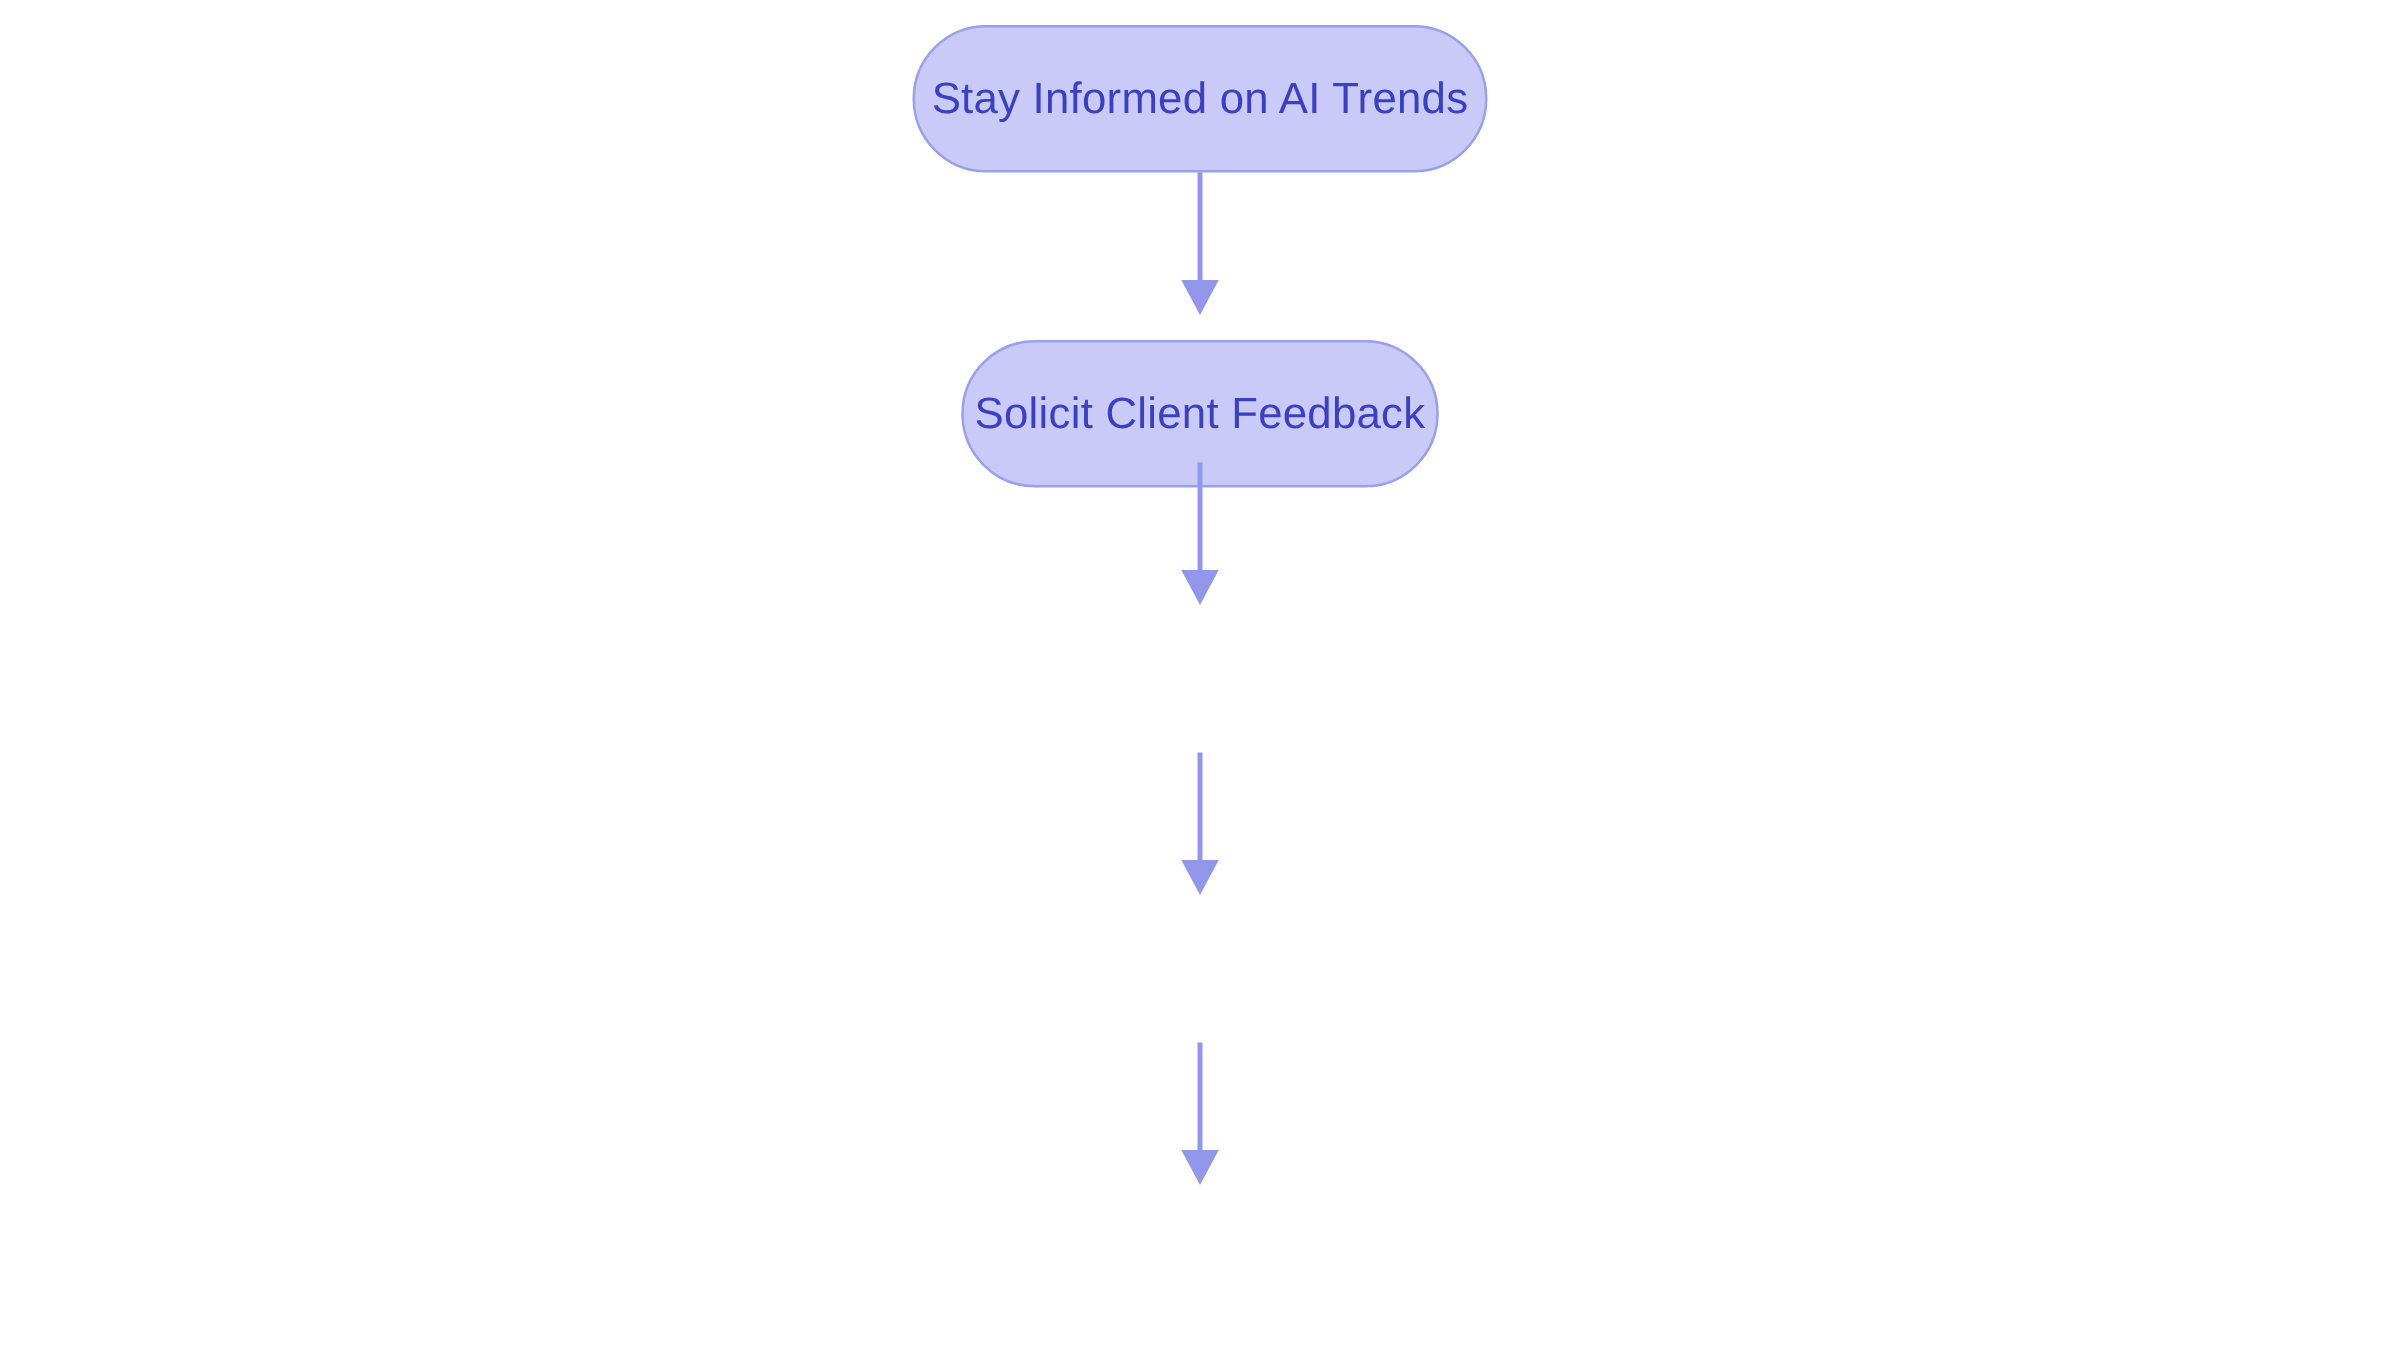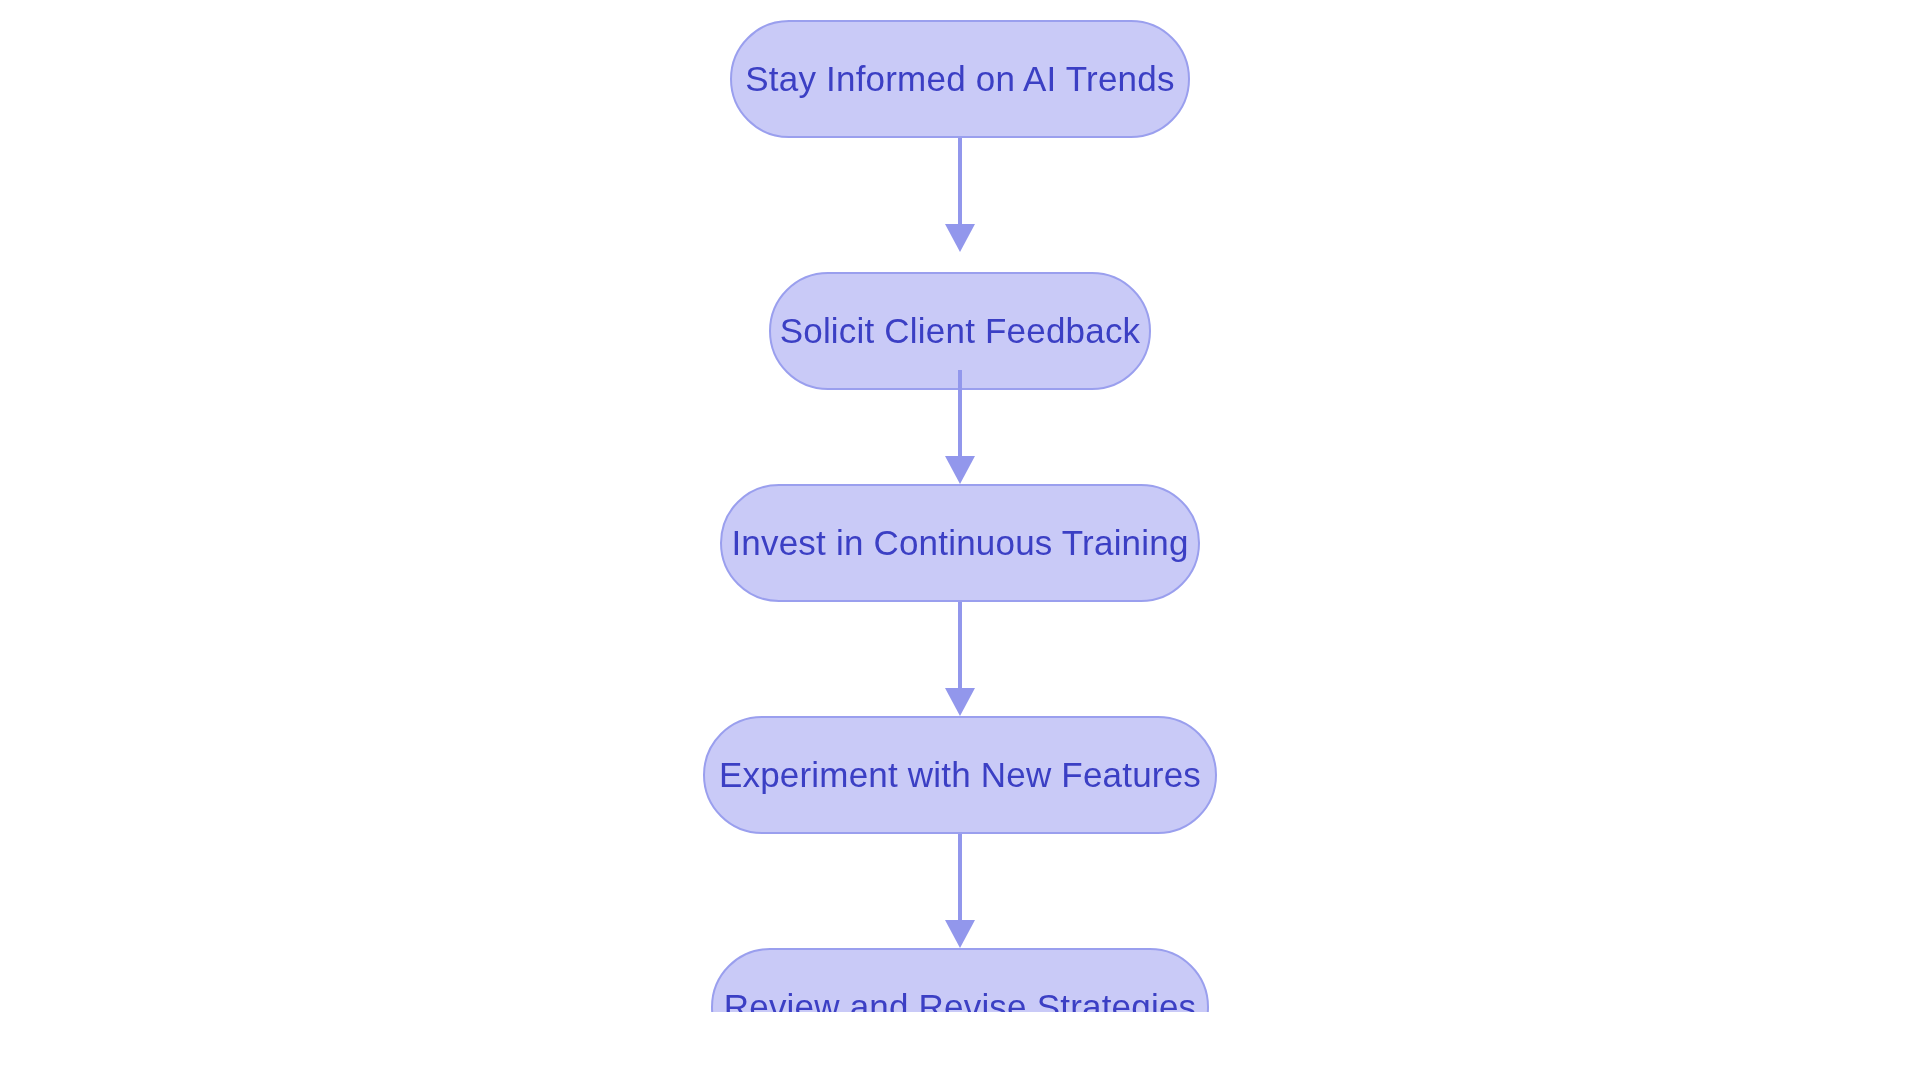--- a/index.html
+++ b/index.html
@@ -83,35 +83,26 @@
 
   <div class="node node-2">
     <span>Solicit Client Feedback</span>
   </div>
 
   <div class="arrow arrow-2">
     <div class="arrow-line"></div>
     <div class="arrow-head"></div>
   </div>
 
-  <div class="node node-3">
-    <span>Invest in Continuous Training</span>
-  </div>
 
   <div class="arrow arrow-3">
     <div class="arrow-line"></div>
     <div class="arrow-head"></div>
   </div>
 
-  <div class="node node-4">
-    <span>Experiment with New Features</span>
-  </div>
 
   <div class="arrow arrow-4">
     <div class="arrow-line"></div>
     <div class="arrow-head"></div>
   </div>
 
-  <div class="node node-5">
-    <span>Review and Revise Strategies</span>
-  </div>
 
 </div>
 
 </body></html>

